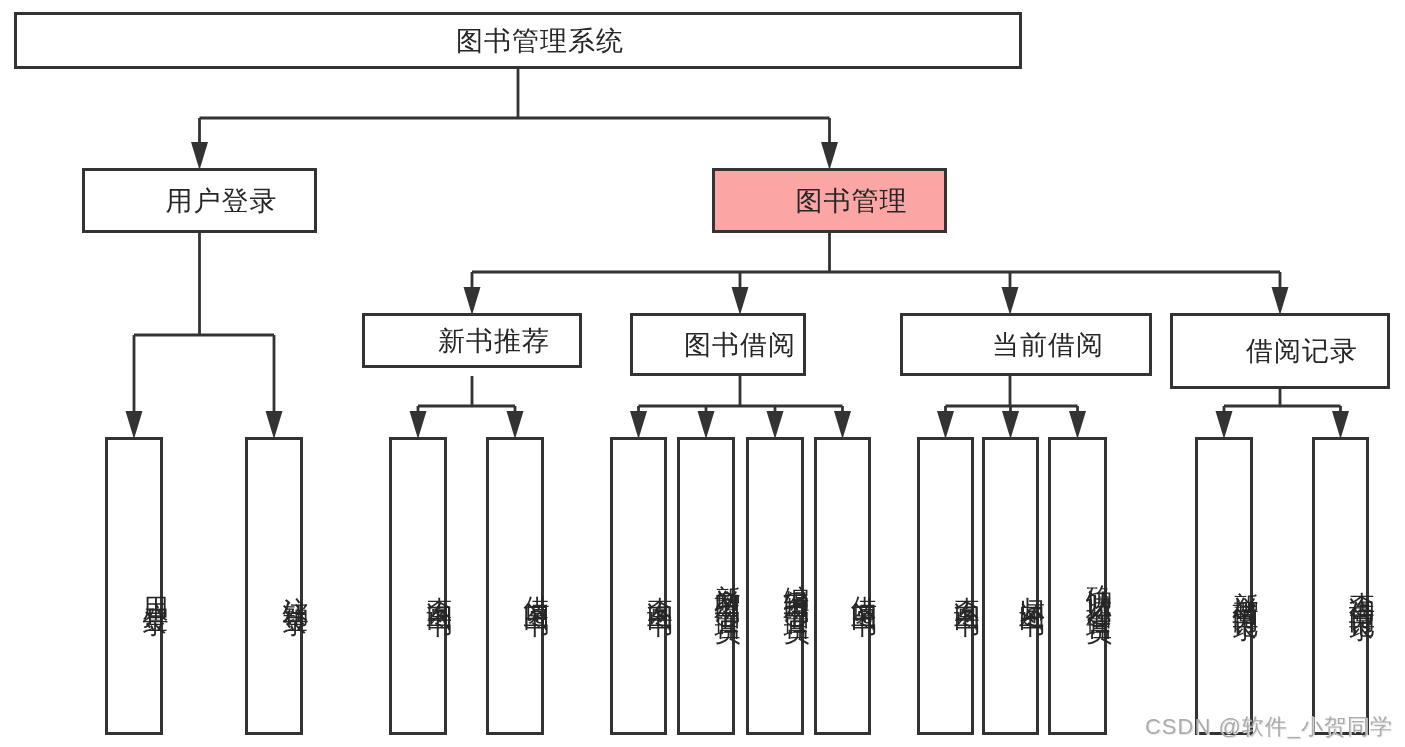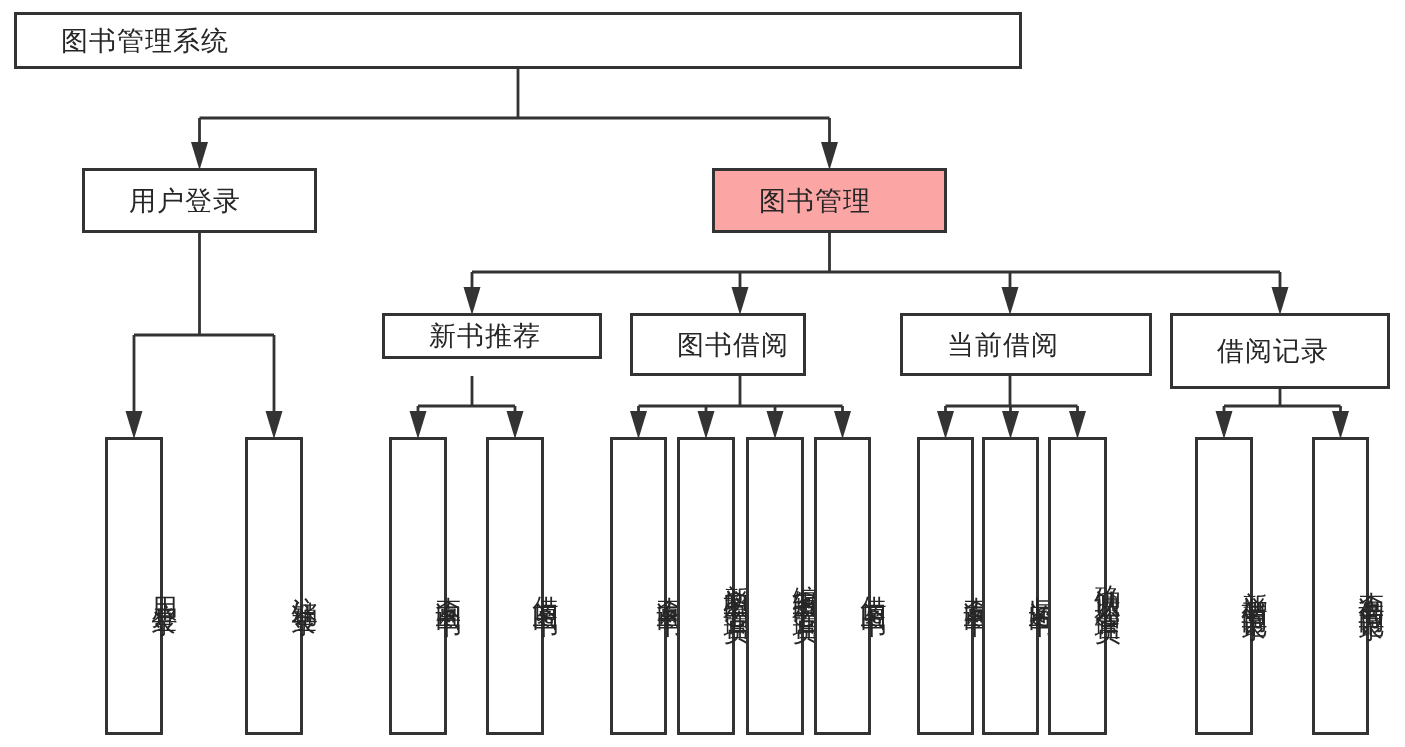--- a/index.html
+++ b/index.html
@@ -20,21 +20,21 @@
     left: 0; top: 0;
     width: 1405px; height: 747px;
   }
   .node {
     position: absolute;
     box-sizing: border-box;
     background: #ffffff;
     border: 3px solid #be185d;
     display: flex;
     align-items: center;
-    justify-content: flex-start;
+    justify-content: center;
     color: #262626;
     padding-left: 44px;
   }
   .node.wide .lbl {
     font-size: 27px;
     letter-spacing: 1px;
     white-space: nowrap;
   }
   .node.tall .lbl {
     writing-mode: vertical-rl;
@@ -83,21 +83,21 @@
   <div id="nodes-layer">
       <div class="node wide" style="left: 14px; top: 12px; width: 1008px; height: 57px; border-color: rgb(51, 51, 51); background: rgb(255, 255, 255); color: rgb(38, 38, 38);">
         <span class="lbl">图书管理系统</span>
       </div>
       <div class="node wide" style="left: 82px; top: 168px; width: 235px; height: 65px; border-color: rgb(51, 51, 51); background: rgb(255, 255, 255); color: rgb(38, 38, 38);">
         <span class="lbl">用户登录</span>
       </div>
       <div class="node wide" style="left: 712px; top: 168px; width: 235px; height: 65px; border-color: rgb(51, 51, 51); background: #fca5a5; color: rgb(38, 38, 38);">
         <span class="lbl">图书管理</span>
       </div>
-      <div class="node wide" style="left: 362px; top: 313px; width: 220px; height: 46px; border-color: rgb(51, 51, 51); background: rgb(255, 255, 255); color: rgb(38, 38, 38); margin-left: 20px;">
+      <div class="node wide" style="left: 362px; top: 313px; width: 220px; height: 55px; border-color: rgb(51, 51, 51); background: rgb(255, 255, 255); color: rgb(38, 38, 38);">
         <span class="lbl">新书推荐</span>
       </div>
       <div class="node wide" style="left: 630px; top: 313px; width: 176px; height: 63px; border-color: rgb(51, 51, 51); background: rgb(255, 255, 255); color: rgb(38, 38, 38);">
         <span class="lbl">图书借阅</span>
       </div>
       <div class="node wide" style="left: 900px; top: 313px; width: 252px; height: 63px; border-color: rgb(51, 51, 51); background: rgb(255, 255, 255); color: rgb(38, 38, 38);">
         <span class="lbl">当前借阅</span>
       </div>
       <div class="node wide" style="left: 1170px; top: 313px; width: 220px; height: 76px; border-color: rgb(51, 51, 51); background: rgb(255, 255, 255); color: rgb(38, 38, 38);">
         <span class="lbl">借阅记录</span>
@@ -135,13 +135,14 @@
       <div class="node tall" style="left: 1048px; top: 437px; width: 59px; height: 298px; border-color: rgb(51, 51, 51); background: rgb(255, 255, 255); color: rgb(38, 38, 38);">
         <span class="lbl">确认归还（管理员）</span>
       </div>
       <div class="node tall" style="left: 1195px; top: 437px; width: 58px; height: 298px; border-color: rgb(51, 51, 51); background: rgb(255, 255, 255); color: rgb(38, 38, 38);">
         <span class="lbl">新增借阅记录</span>
       </div>
       <div class="node tall" style="left: 1312px; top: 437px; width: 57px; height: 298px; border-color: rgb(51, 51, 51); background: rgb(255, 255, 255); color: rgb(38, 38, 38);">
         <span class="lbl">查询借阅记录</span>
       </div>
     </div>
+  <div id="watermark" style="color: rgb(171, 171, 171);">CSDN @软件_小贺同学</div>
 </div>
 
 </body></html>

